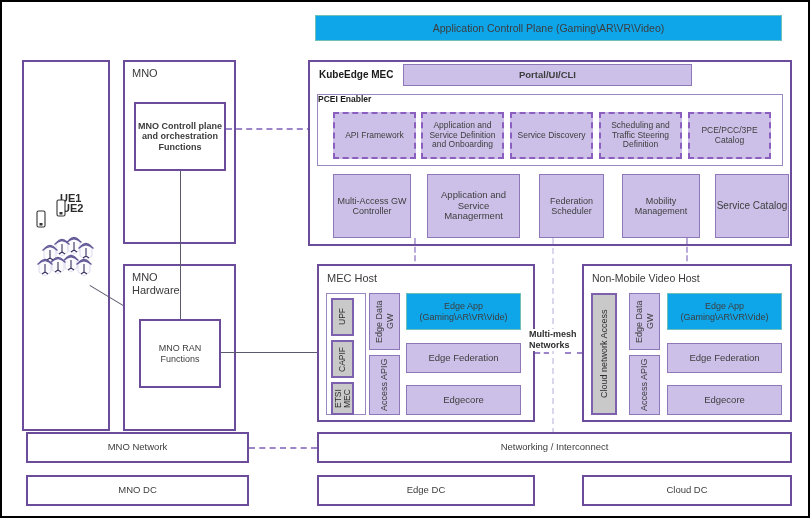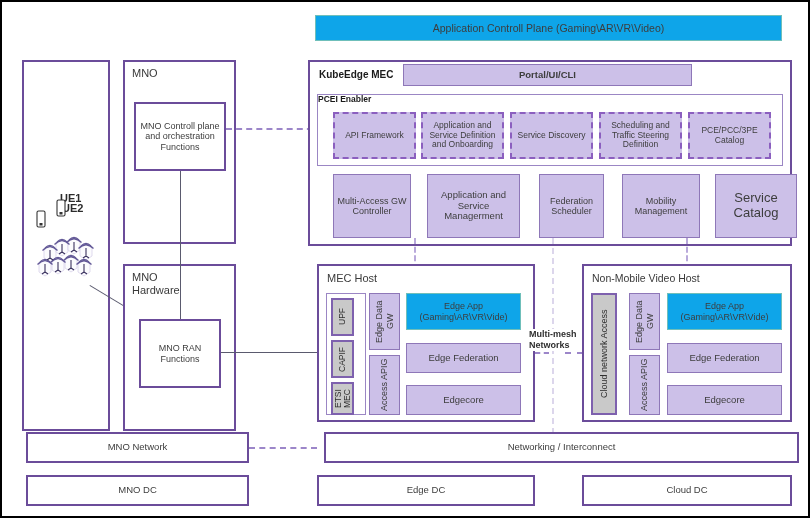--- a/index.html
+++ b/index.html
@@ -192,21 +192,21 @@
       <path d="M47,62 l0,9 M44,72 l3,-2 3,2"></path>
       <path d="M60,66 l0,9 M57,76 l3,-2 3,2"></path>
     </g>
   </svg>
 
   <div class="diag" style="left:88px; top:283px; width:75px; transform: rotate(31deg);"></div>
 
   <div class="box frame" style="left:121px; top:58px; width:113px; height:184px;">
     <div class="frame-title" style="left:7px; top:5px; font-size:11px;">MNO</div>
   </div>
-  <div class="box node-plain" style="left:132px; top:100px; width:92px; height:69px; font-size:9px; padding:2px;">MNO Controll plane and orchestration Functions</div>
+  <div class="box node-plain" style="left:132px; top:100px; width:92px; height:69px; font-size:9px; padding:2px;font-weight:bold;">MNO Controll plane and orchestration Functions</div>
 
   <div class="box frame" style="left:121px; top:262px; width:113px; height:167px;">
     <div class="frame-title" style="left:7px; top:5px; font-size:11px; width:70px;">MNO Hardware</div>
   </div>
   <div class="box node-plain" style="left:137px; top:317px; width:82px; height:69px; font-size:9px;">MNO RAN Functions</div>
 
   <div class="conn solid-v" style="left:178px; top:169px; height:148px;"></div>
 
   <div class="conn solid-h" style="left:219px; top:350px; width:96px;"></div>
 
@@ -225,21 +225,21 @@
   <div class="box node-dashed" style="left:331px; top:110px; width:83px; height:47px; font-size:8.5px;">API Framework</div>
   <div class="box node-dashed" style="left:419px; top:110px; width:83px; height:47px; font-size:8.5px;">Application and Service Definition and Onboarding</div>
   <div class="box node-dashed" style="left:508px; top:110px; width:83px; height:47px; font-size:8.5px;">Service Discovery</div>
   <div class="box node-dashed" style="left:597px; top:110px; width:83px; height:47px; font-size:8.5px;">Scheduling and Traffic Steering Definition</div>
   <div class="box node-dashed" style="left:686px; top:110px; width:83px; height:47px; font-size:8.5px;">PCE/PCC/3PE Catalog</div>
 
   <div class="box node" style="left:331px; top:172px; width:78px; height:64px; font-size:9px;">Multi-Access GW Controller</div>
   <div class="box node" style="left:425px; top:172px; width:93px; height:64px; font-size:9.5px;">Application and Service Managerment</div>
   <div class="box node" style="left:537px; top:172px; width:65px; height:64px; font-size:9px;">Federation Scheduler</div>
   <div class="box node" style="left:620px; top:172px; width:78px; height:64px; font-size:9px;">Mobility Management</div>
-  <div class="box node" style="left:713px; top:172px; width:82px; height:64px; font-size:13px;">Service Catalog</div>
+  <div class="box node" style="left:713px; top:172px; width:74px; height:64px; font-size:10px;">Service Catalog</div>
 
   <div class="conn dash-v" style="left:412px; top:236px; height:32px;"></div>
   <div class="conn dash-v" style="left:550px; top:236px; height:196px; border-left-color:#DCD6EC;"></div>
   <div class="conn dash-v" style="left:684px; top:236px; height:32px;"></div>
 
   <div class="box frame" style="left:315px; top:262px; width:218px; height:158px;">
     <div class="frame-title" style="left:8px; top:6px; font-size:11px;">MEC Host</div>
   </div>
 
   <div class="box thin-frame" style="left:324px; top:291px; width:40px; height:122px;"></div>
@@ -265,20 +265,20 @@
 
   <div class="box node-gray vert" style="left:589px; top:291px; width:26px; height:122px; font-size:9px;">Cloud network Access</div>
   <div class="box node vert" style="left:627px; top:291px; width:31px; height:57px; font-size:9px;">Edge Data GW</div>
   <div class="box node vert" style="left:627px; top:353px; width:31px; height:60px; font-size:9px;">Access APIG</div>
 
   <div class="box node-cyan" style="left:665px; top:291px; width:115px; height:37px; font-size:9px;">Edge App (Gaming\AR\VR\Vide)</div>
   <div class="box node" style="left:665px; top:341px; width:115px; height:30px; font-size:9.5px;">Edge Federation</div>
   <div class="box node" style="left:665px; top:383px; width:115px; height:30px; font-size:9.5px;">Edgecore</div>
 
   <div class="box node-white" style="left:24px; top:430px; width:223px; height:31px; font-size:9.5px;">MNO Network</div>
-  <div class="box node-white" style="left:322px; top:430px; width:475px; height:31px; font-size:9.5px;">Networking / Interconnect</div>
+  <div class="box node-white" style="left:315px; top:430px; width:475px; height:31px; font-size:9.5px;">Networking / Interconnect</div>
   <div class="conn dash-h" style="left:247px; top:445px; width:68px;"></div>
 
   <div class="box node-white" style="left:24px; top:473px; width:223px; height:31px; font-size:9.5px;">MNO DC</div>
   <div class="box node-white" style="left:315px; top:473px; width:218px; height:31px; font-size:9.5px;">Edge DC</div>
   <div class="box node-white" style="left:580px; top:473px; width:210px; height:31px; font-size:9.5px;">Cloud DC</div>
 
 </div>
 
 </body></html>

